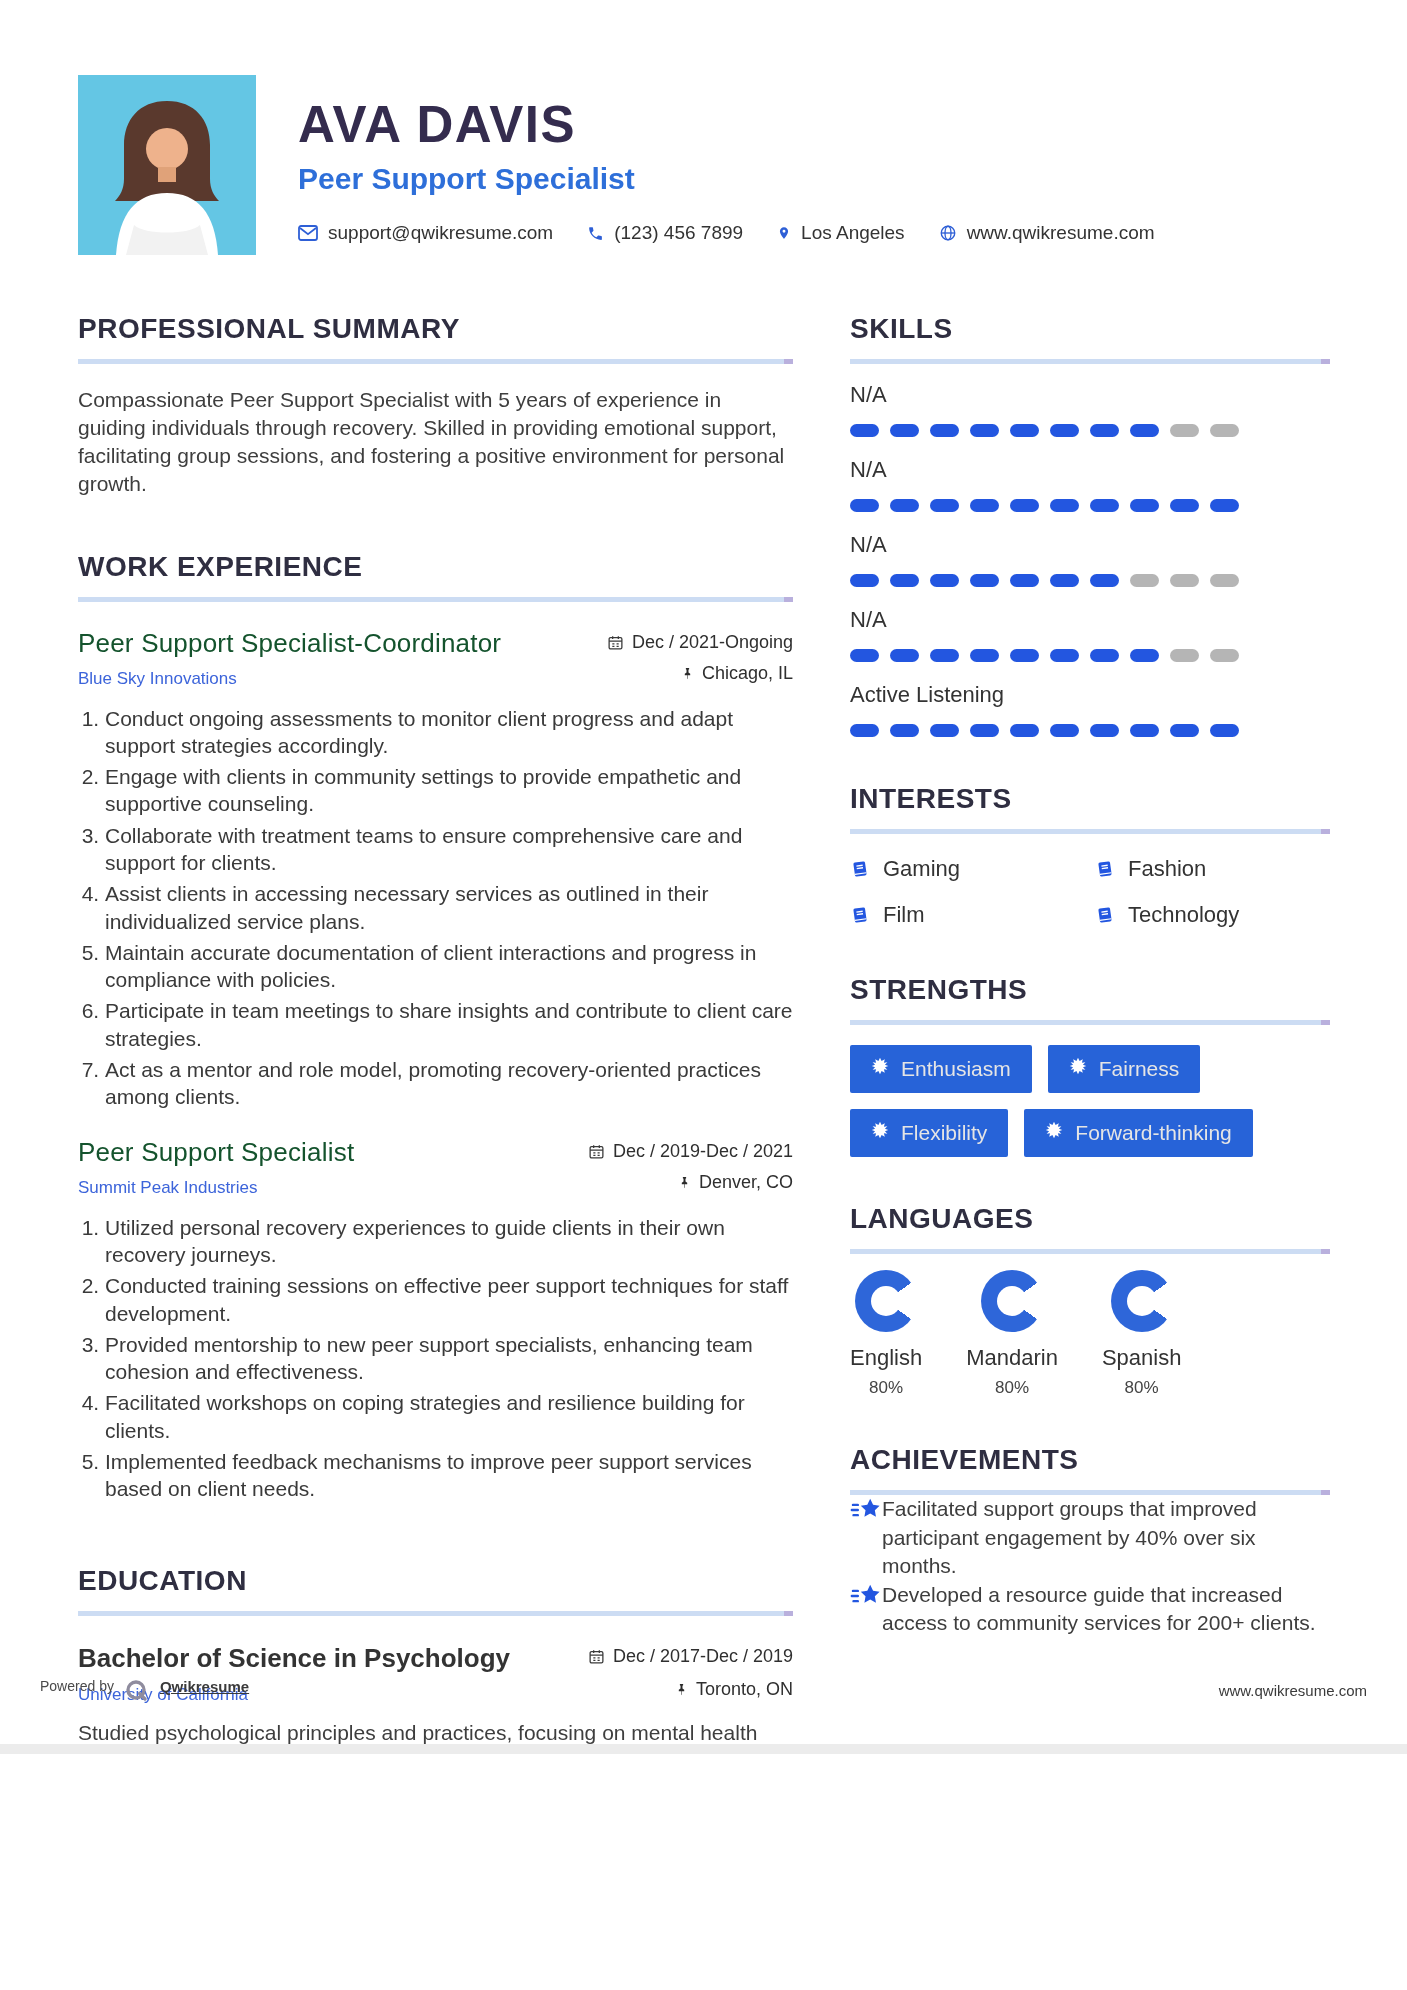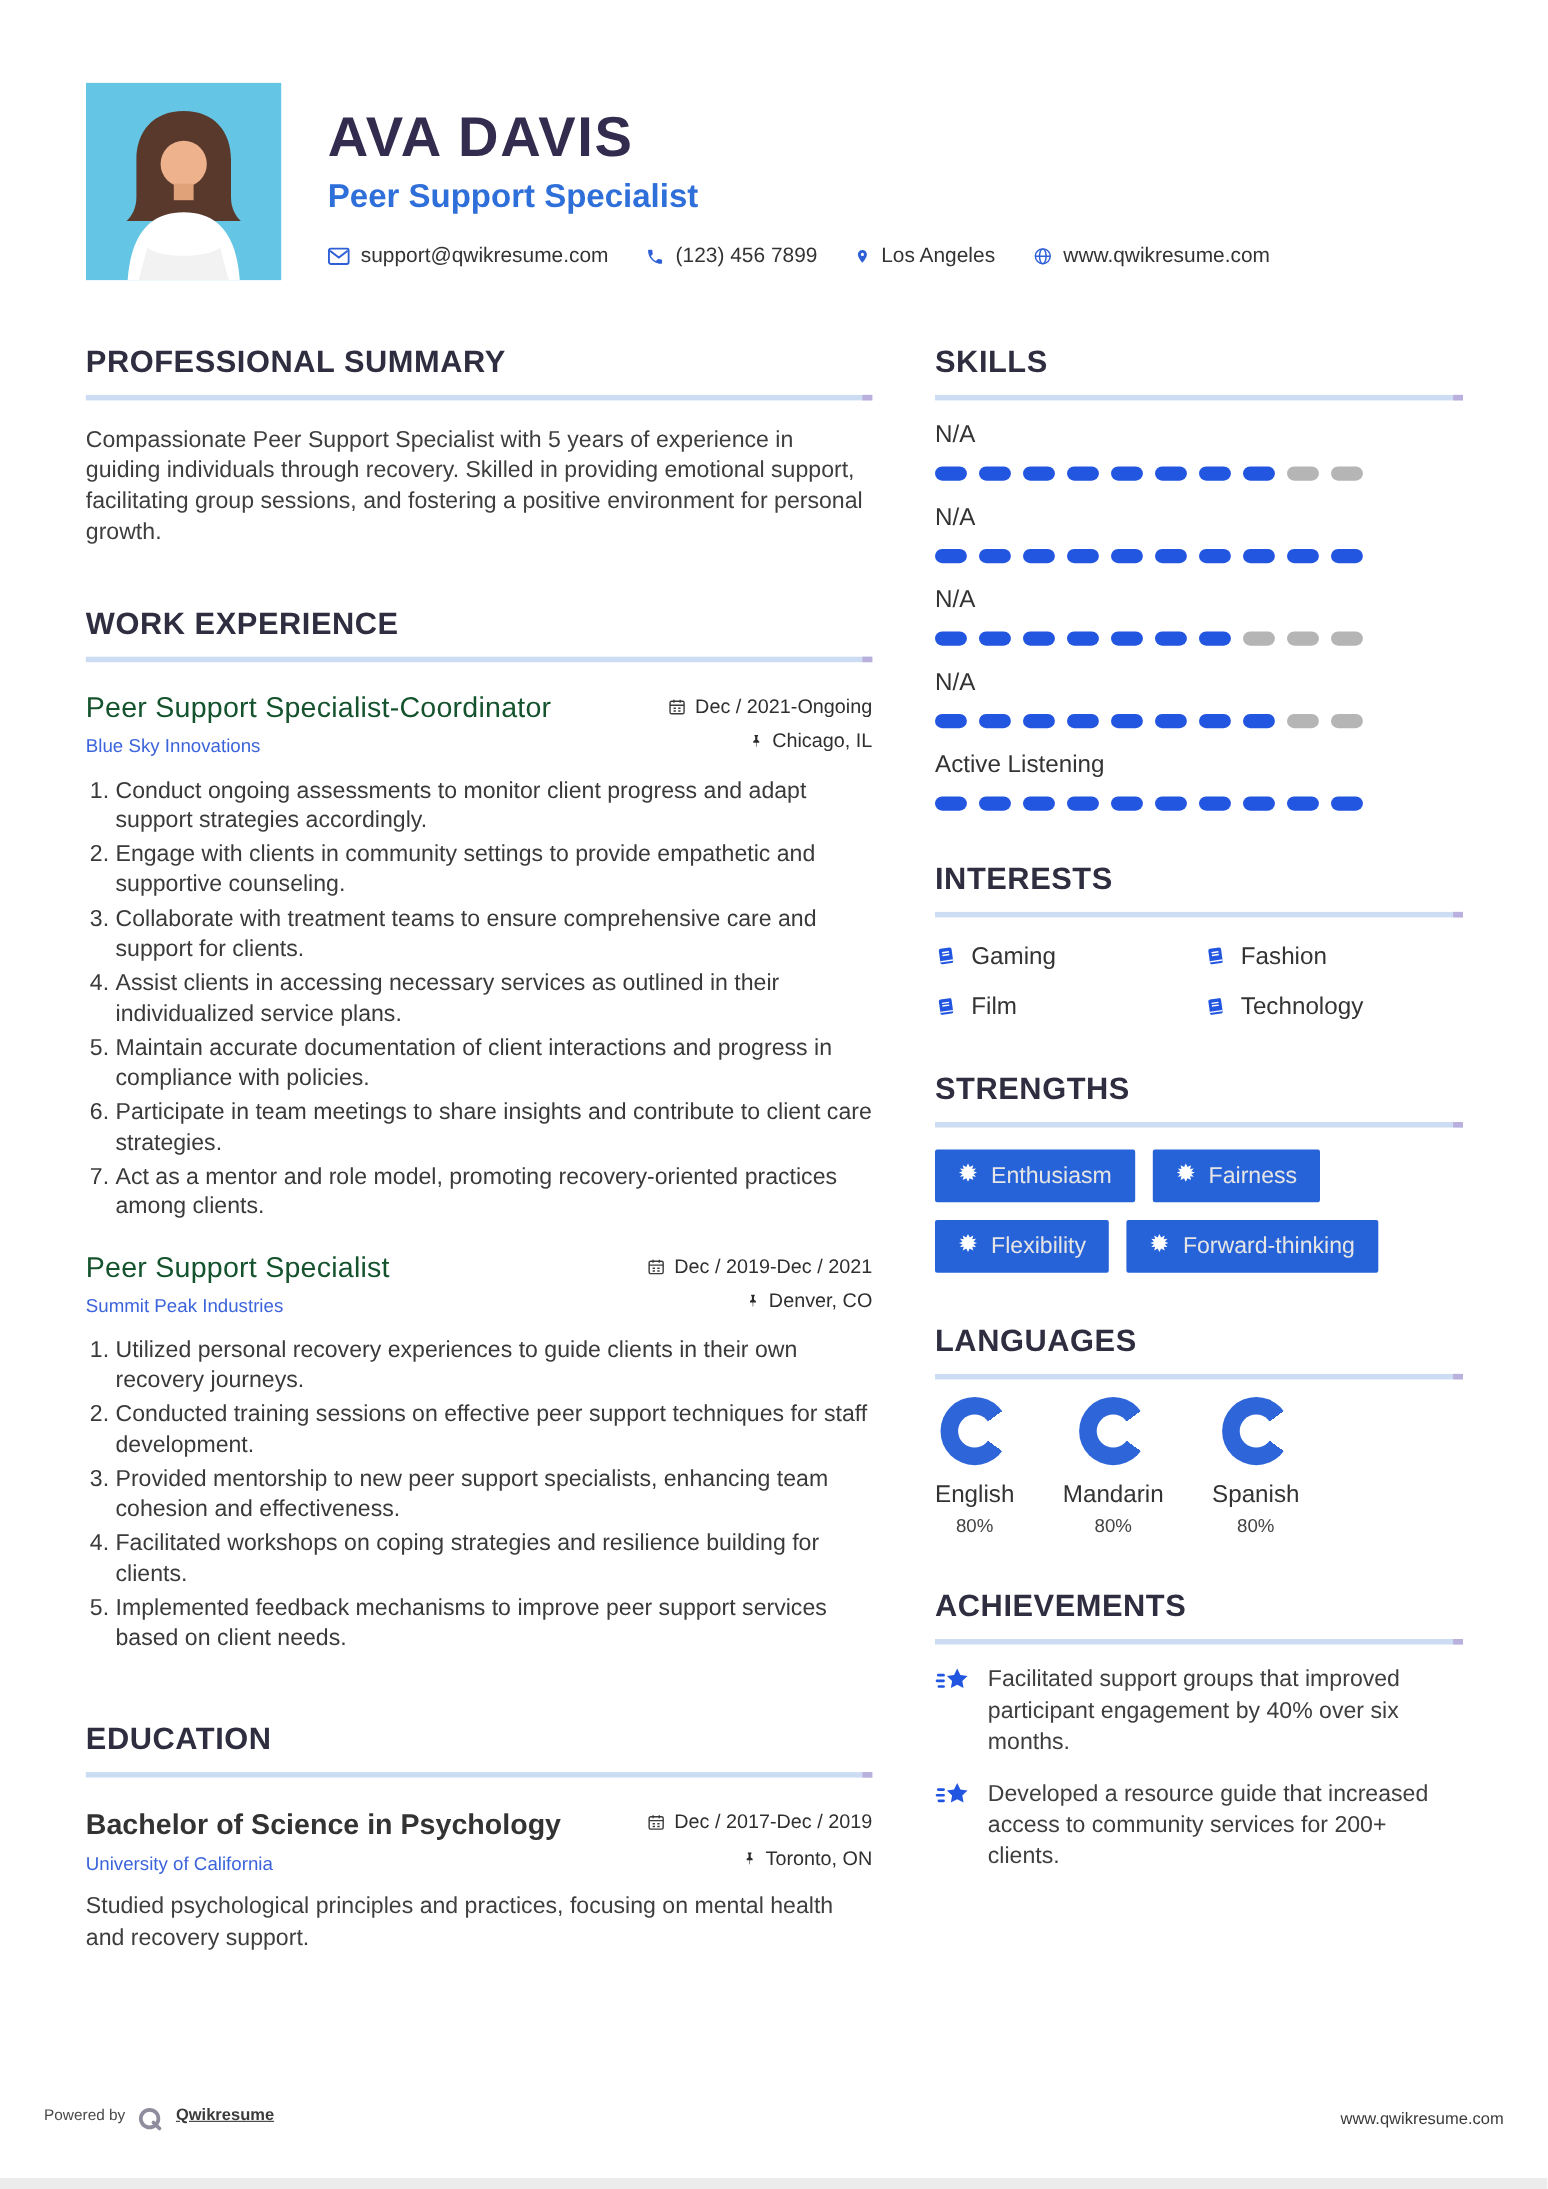--- a/index.html
+++ b/index.html
@@ -3,21 +3,21 @@
 <meta charset="utf-8">
 <style>
   :root{
     --accent:#2356e0; --dash-gray:#b5b5b5; --badge:#2763d8; --underline:#ccdcf3;
     --title-blue:#2e6fd9; --link-blue:#3c64da; --name-dark:#342c4e; --heading:#2f2e41;
     --photo-bg:#64c6e4; --body:#3b3b3b;
   }
   *{box-sizing:border-box;margin:0;padding:0}
   html,body{background:#fff}
   body{font-family:"Liberation Sans","DejaVu Sans",sans-serif;color:var(--body)}
-  .page{position:relative;width:1407px;height:1990px;margin:0 auto;background:#fff;
+  .page{position:relative;width:1407px;height:1754px;margin:0 auto;background:#fff;
         padding:75px 77px 0 78px;overflow:hidden}
   
   .hdr{display:flex;gap:42px;margin-bottom:58px}
   .photo{width:178px;height:180px;flex:none;overflow:hidden}
   .hdr-text{padding-top:20px}
   h1.name{font-size:51px;font-weight:700;letter-spacing:1.5px;color:var(--name-dark)}
   .job-title{font-size:30px;font-weight:600;color:var(--title-blue);margin-top:8px}
   .contact{display:flex;align-items:center;gap:34px;margin-top:26px;font-size:19px;color:#333}
   .c-item{display:inline-flex;align-items:center;gap:10px;white-space:nowrap}
   .c-item a{color:#333;text-decoration:none}
@@ -55,21 +55,21 @@
   .badges{display:flex;flex-wrap:wrap;gap:16px;margin-top:20px;max-width:470px}
   .badge{display:inline-flex;align-items:flex-start;gap:12px;height:48px;padding:12px 21px;
          background:var(--badge);color:#e5e5e5;font-size:21px;border-radius:2px}
   .langs{display:flex;gap:44px;margin-top:16px}
   .lang{text-align:center}
   .donut{--deg:288deg;width:62px;height:62px;border-radius:50%;margin:0 auto;position:relative;
          background:conic-gradient(from 126deg,#2e66d9 var(--deg),transparent var(--deg))}
   .donut::after{content:"";position:absolute;inset:16px;background:#fff;border-radius:50%}
   .l-name{font-size:22px;color:#333;margin-top:13px}
   .l-pct{font-size:17px;color:#444;margin-top:7px}
-  .ach{display:flex;gap:16px;margin-top:18px}
+  .ach{display:flex;margin-top:0}
   .ach .a-ic{flex:none;margin-top:2px}
   .ach p{font-size:21px;line-height:1.36;color:#3e3e3e}
   
   footer{position:absolute;left:40px;right:40px;bottom:50px;display:flex;
          justify-content:space-between;align-items:center}
   .f-l{display:flex;align-items:flex-start;gap:10px;font-size:14px;color:#4a4a4a}
   .f-l a{font-size:15px;color:#3a3a3a;font-weight:700;text-decoration:underline}
   .f-r a{font-size:15px;color:#3a3a3a;text-decoration:none}
   .grayband{position:absolute;left:0;bottom:0;width:100%;height:10px;background:#ececec}
 </style>

